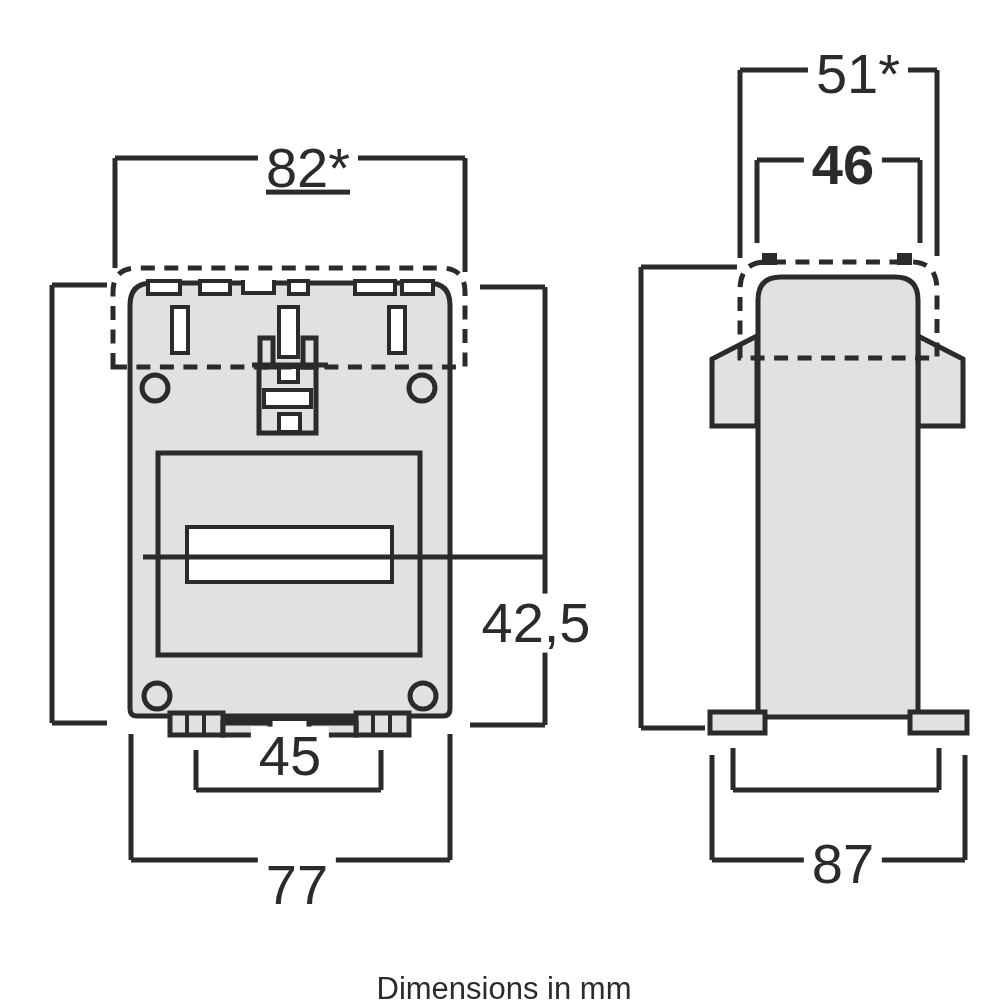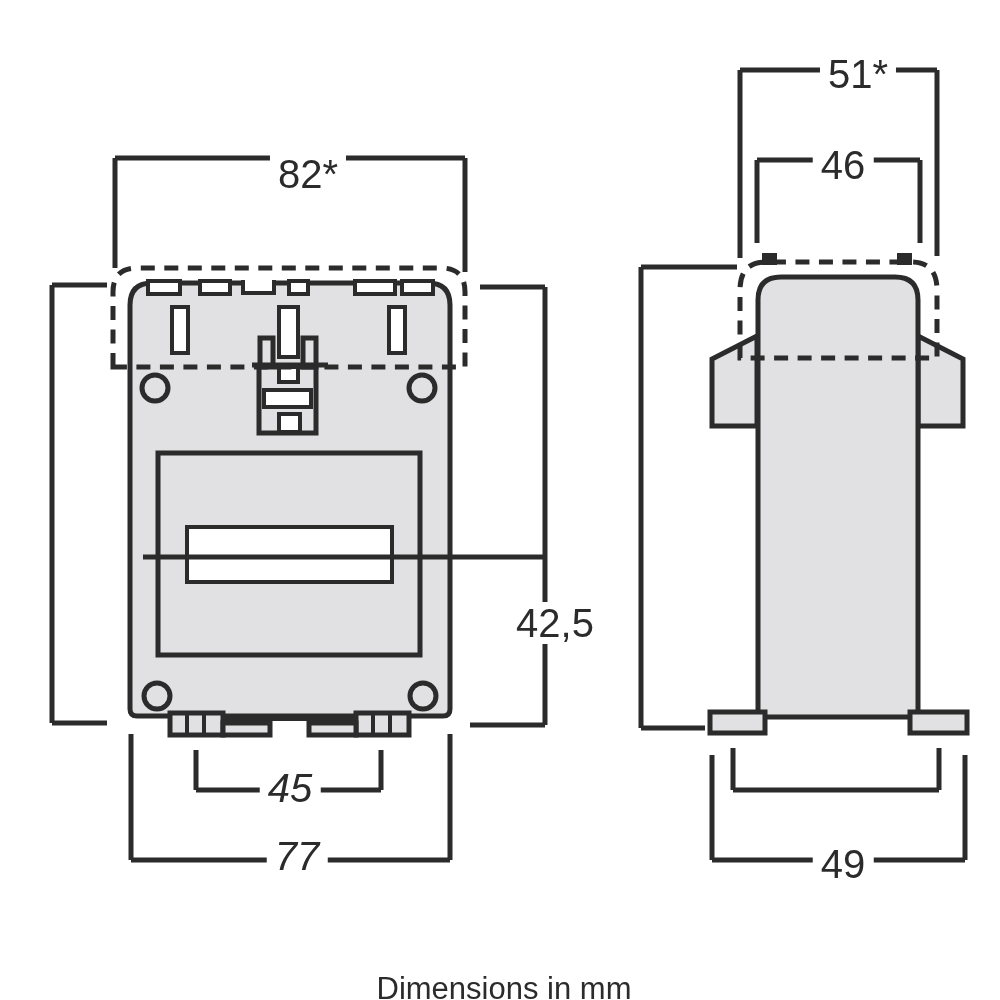--- a/index.html
+++ b/index.html
@@ -10,21 +10,21 @@
   .stage svg{position:absolute;left:0;top:0;}
   .ln{fill:none;stroke:var(--line,#2b2b2b);stroke-width:5;}
   .thin{fill:none;stroke:var(--line,#2b2b2b);stroke-width:4;}
   .body{fill:var(--fill,#e1e1e3);stroke:var(--line,#2b2b2b);stroke-width:5;}
   .wh{fill:#fff;stroke:var(--line,#2b2b2b);stroke-width:4;}
   .solid{fill:var(--line,#2b2b2b);stroke:none;}
   .erase{fill:#fff;stroke:none;}
   .dash{fill:none;stroke:var(--line,#2b2b2b);stroke-width:5;stroke-dasharray:14 9.5;}
   .dim-label{
     position:absolute;transform:translate(-50%,-50%);
-    font-size:40px;line-height:1.05;color:var(--line,#2b2b2b);
+    font-size:56px;line-height:1.05;color:var(--line,#2b2b2b);
     background:#fff;padding:0 8px;white-space:nowrap;
   }
   .caption{
     position:absolute;transform:translate(-50%,-50%);
     font-size:31px;color:var(--line,#2b2b2b);white-space:nowrap;margin-top:48px;
   }
 </style>
 </head>
 <body>
 
@@ -131,23 +131,23 @@
       </g>
       <g>
         <path class="ln" d="M733,748 L733,790 M939,748 L939,790 M733,790 L939,790"></path>
       </g>
       <g>
         <path class="ln" d="M712,755 L712,860 M965,755 L965,860 M712,860 L965,860"></path>
       </g>
     </g>
   </svg>
 
-  <div class="dim-label" style="left:308px;top:174px;">82*</div>
-  <div class="dim-label" style="left:555px;top:623px;">42,5</div>
-  <div class="dim-label" style="left:290px;top:788px;font-style:italic;">45</div>
-  <div class="dim-label" style="left:297px;top:856px;font-style:italic;">77</div>
+  <div class="dim-label" style="left:308px;top:168px;text-decoration:underline;">82*</div>
+  <div class="dim-label" style="left:536px;top:623px;">42,5</div>
+  <div class="dim-label" style="left:290px;top:756px;">45</div>
+  <div class="dim-label" style="left:297px;top:885px;">77</div>
 
   <div class="dim-label" style="left:858px;top:74px;">51*</div>
-  <div class="dim-label" style="left:843px;top:165px;">46</div>
-  <div class="dim-label" style="left:843px;top:864px;">49</div>
+  <div class="dim-label" style="left:843px;top:165px;font-weight:bold;">46</div>
+  <div class="dim-label" style="left:843px;top:864px;">87</div>
 
   <div class="caption" style="left:504px;top:941px;">Dimensions in mm</div>
 </div>
 
 </body></html>

